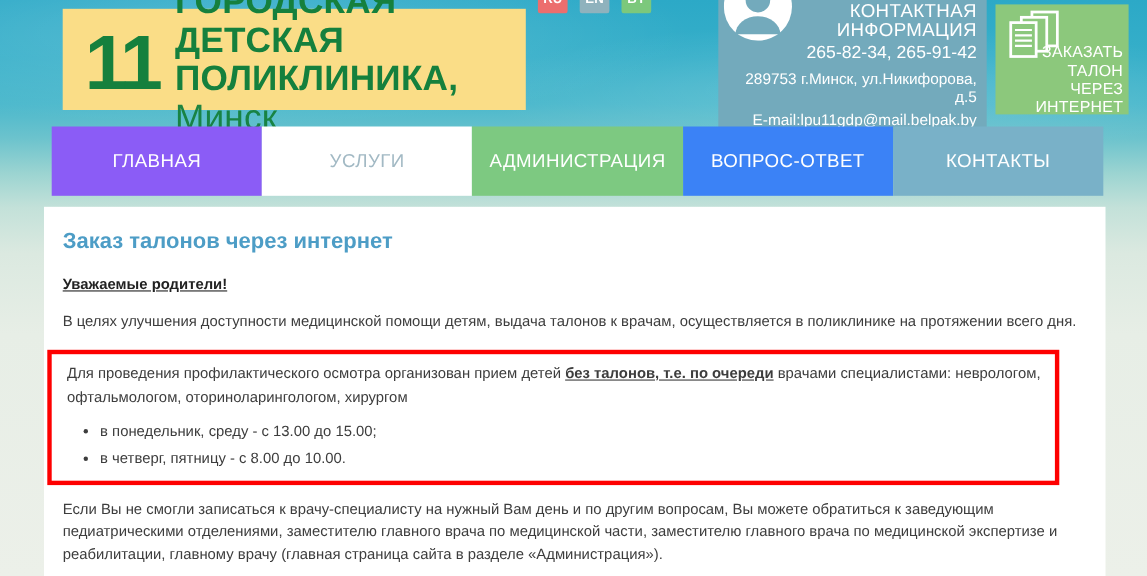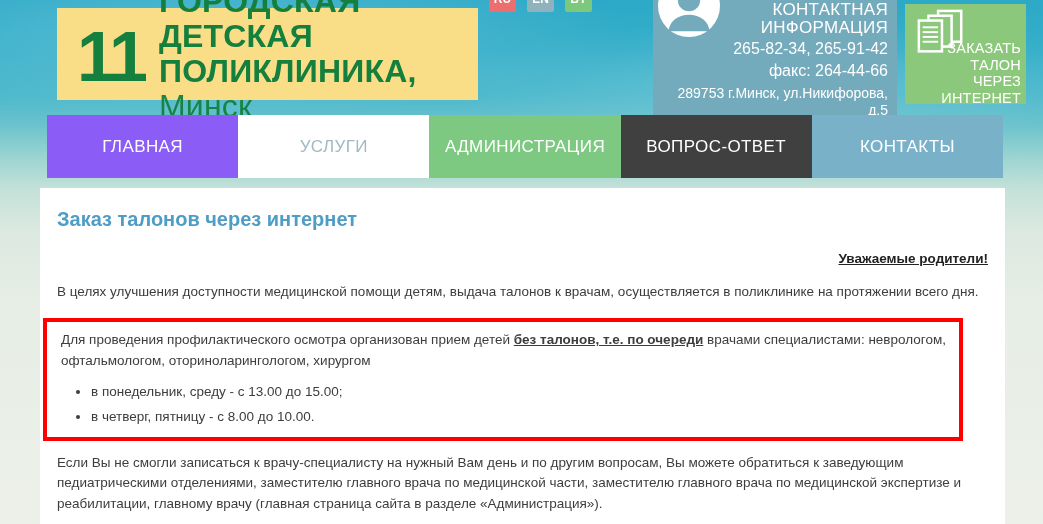--- a/index.html
+++ b/index.html
@@ -33,26 +33,26 @@
   .order{position:absolute;left:905px;top:4px;width:100px;height:100px;background:#8cc87c;
     display:block;cursor:pointer;padding-left:21px;}
   .order-icon{position:absolute;left:7px;top:5px;}
   .order-text{position:absolute;right:5px;top:36px;text-align:right;color:#fff;
     font-size:14.5px;line-height:1.14;letter-spacing:.2px;}
   
   .nav{position:absolute;left:47px;top:115px;width:956px;height:63px;display:flex;}
   .tab{flex:1;display:flex;align-items:center;justify-content:center;color:#fff;
     font-size:17px;letter-spacing:.4px;cursor:pointer;}
   .t0{background:#8b5cf6}.t1{background:#ffffff;color:#a2b9c4}
-  .t2{background:#7dc981}.t3{background:#404040}.t4{background:#79b1c8}
+  .t2{background:#7dc981}.t3{background:#3b82f6}.t4{background:#79b1c8}
   
   .content{position:absolute;left:40px;top:188px;width:965px;height:336px;background:#fff;
     box-sizing:border-box;padding-top:12px;color:#3d3d3d;font-size:13.5px;}
   .page-title{margin:8px 17px 20px;color:#4d9dc6;font-size:20px;font-weight:bold;}
-  .salutation{display:block;text-align:right;font-weight:bold;text-decoration:underline;
+  .salutation{display:block;text-align:left;font-weight:bold;text-decoration:underline;
     color:#222;margin:0 17px 16px;}
   .content p{margin:0 17px 14px;line-height:1.5;}
   .hl-box{border:4px solid #fe0000;margin:16px 42px 12px 3px;padding:8px 10px 4px 14px;}
   .hl-box p{margin:0;line-height:1.55;}
   .u-bold{font-weight:bold;text-decoration:underline;}
   .hl-box ul{margin:11px 0 8px;padding-left:30px;}
   .hl-box li{margin-bottom:7px;line-height:1.3;}
 </style>
 </head>
 <body>
@@ -80,21 +80,20 @@
   <div class="contact">
     <svg class="avatar" viewBox="0 0 64 64" width="62" height="62">
       <circle cx="32" cy="32" r="32" fill="#ffffff"></circle>
       <circle cx="32" cy="26" r="11.5" fill="#73aabc"></circle>
       <path d="M11 58 a21 17 0 0 1 42 0 z" fill="#73aabc"></path>
     </svg>
     <div class="contact-text">
       <div class="c-head">КОНТАКТНАЯ</div>
       <div class="c-head">ИНФОРМАЦИЯ</div>
       <div class="c-phone">265-82-34, 265-91-42</div>
-      <div class="c-phone">факс: 264-44-66</div>
       <div class="c-addr">289753 г.Минск, ул.Никифорова, д.5</div>
       <div class="c-addr">E-mail:lpu11gdp@mail.belpak.by</div>
     </div>
   </div>
 
   <a class="order">
     <svg class="order-icon" viewBox="0 0 60 54" width="58" height="52">
       <rect x="27" y="2" width="24" height="32" fill="#8cc87c" stroke="#ffffff" stroke-width="2.6"></rect>
       <rect x="17" y="7" width="24" height="32" fill="#8cc87c" stroke="#ffffff" stroke-width="2.6"></rect>
       <rect x="7" y="12" width="24" height="32" fill="#8cc87c" stroke="#ffffff" stroke-width="2.6"></rect>

